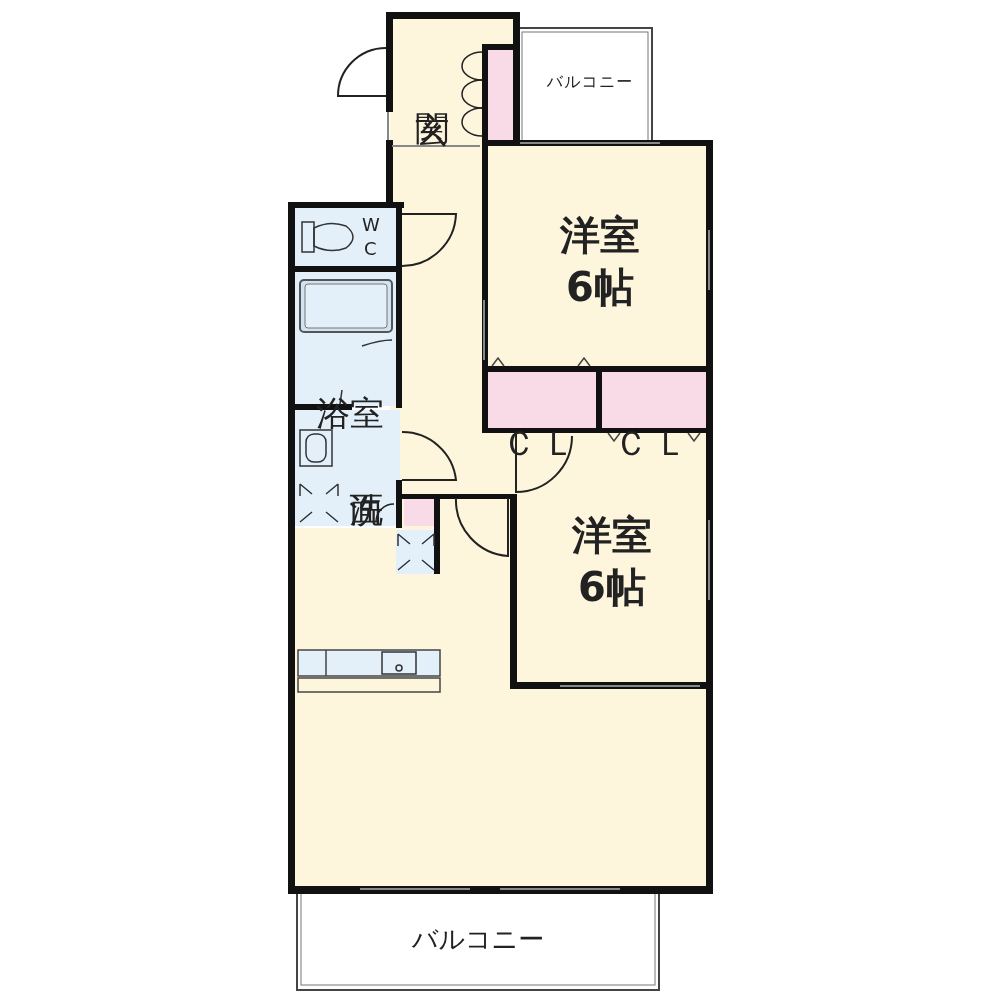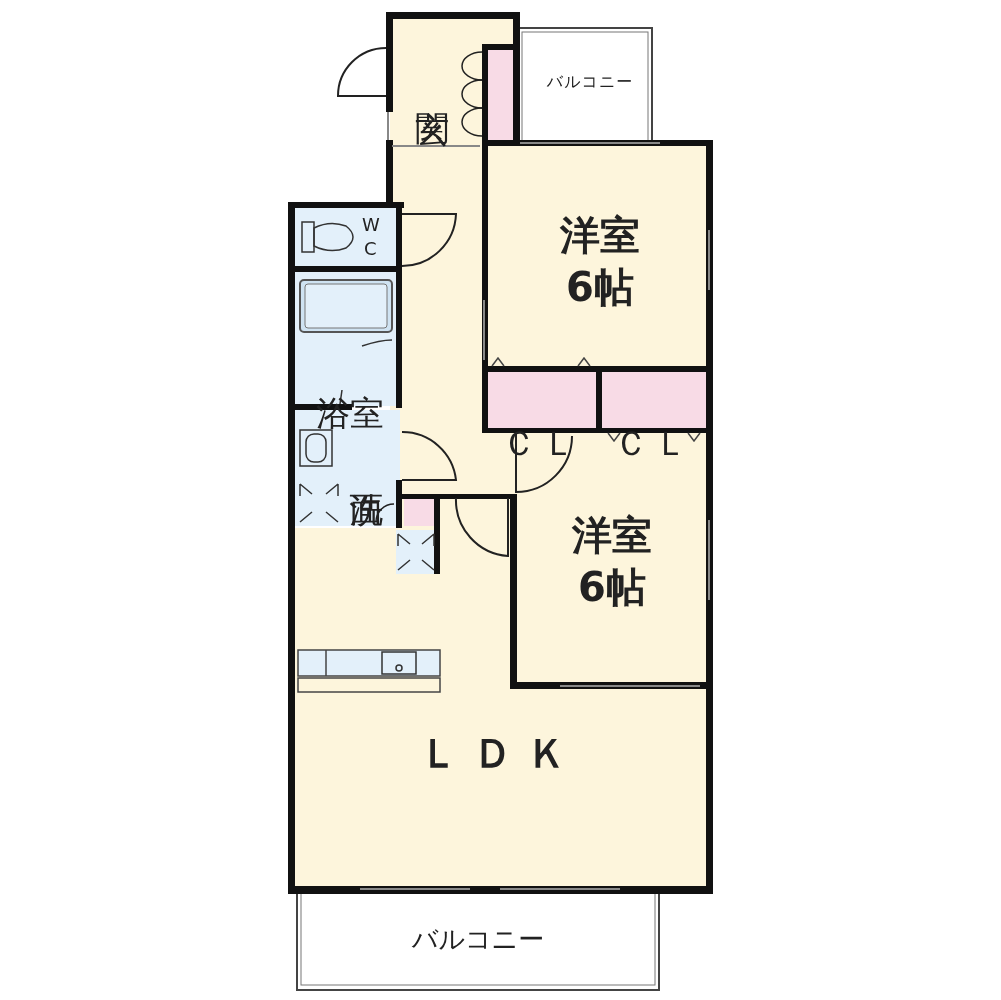--- a/index.html
+++ b/index.html
@@ -153,16 +153,15 @@
 
   <div class="lbl room-sm" style="left:316px; top:356px;">浴室</div>
   <div class="lbl room-sm vert" style="left:348px; top:426px;">洗面</div>
 
   <div class="lbl room-sm" style="left:490px; top:386px; width:104px; letter-spacing:6px;">ＣＬ</div>
   <div class="lbl room-sm" style="left:604px; top:386px; width:100px; letter-spacing:6px;">ＣＬ</div>
 
   <div class="lbl room-big" style="left:532px; top:514px; width:160px;">洋室</div>
   <div class="lbl room-big" style="left:532px; top:566px; width:160px;">6帖</div>
 
-  <div class="lbl room-big" style="left:400px; top:732px; width:200px; letter-spacing:14px;">ＬＤＫ</div>
 
   <div class="lbl room-mid" style="left:378px; top:926px; width:200px; font-size:26px;">バルコニー</div>
 </div>
 
 </body></html>

